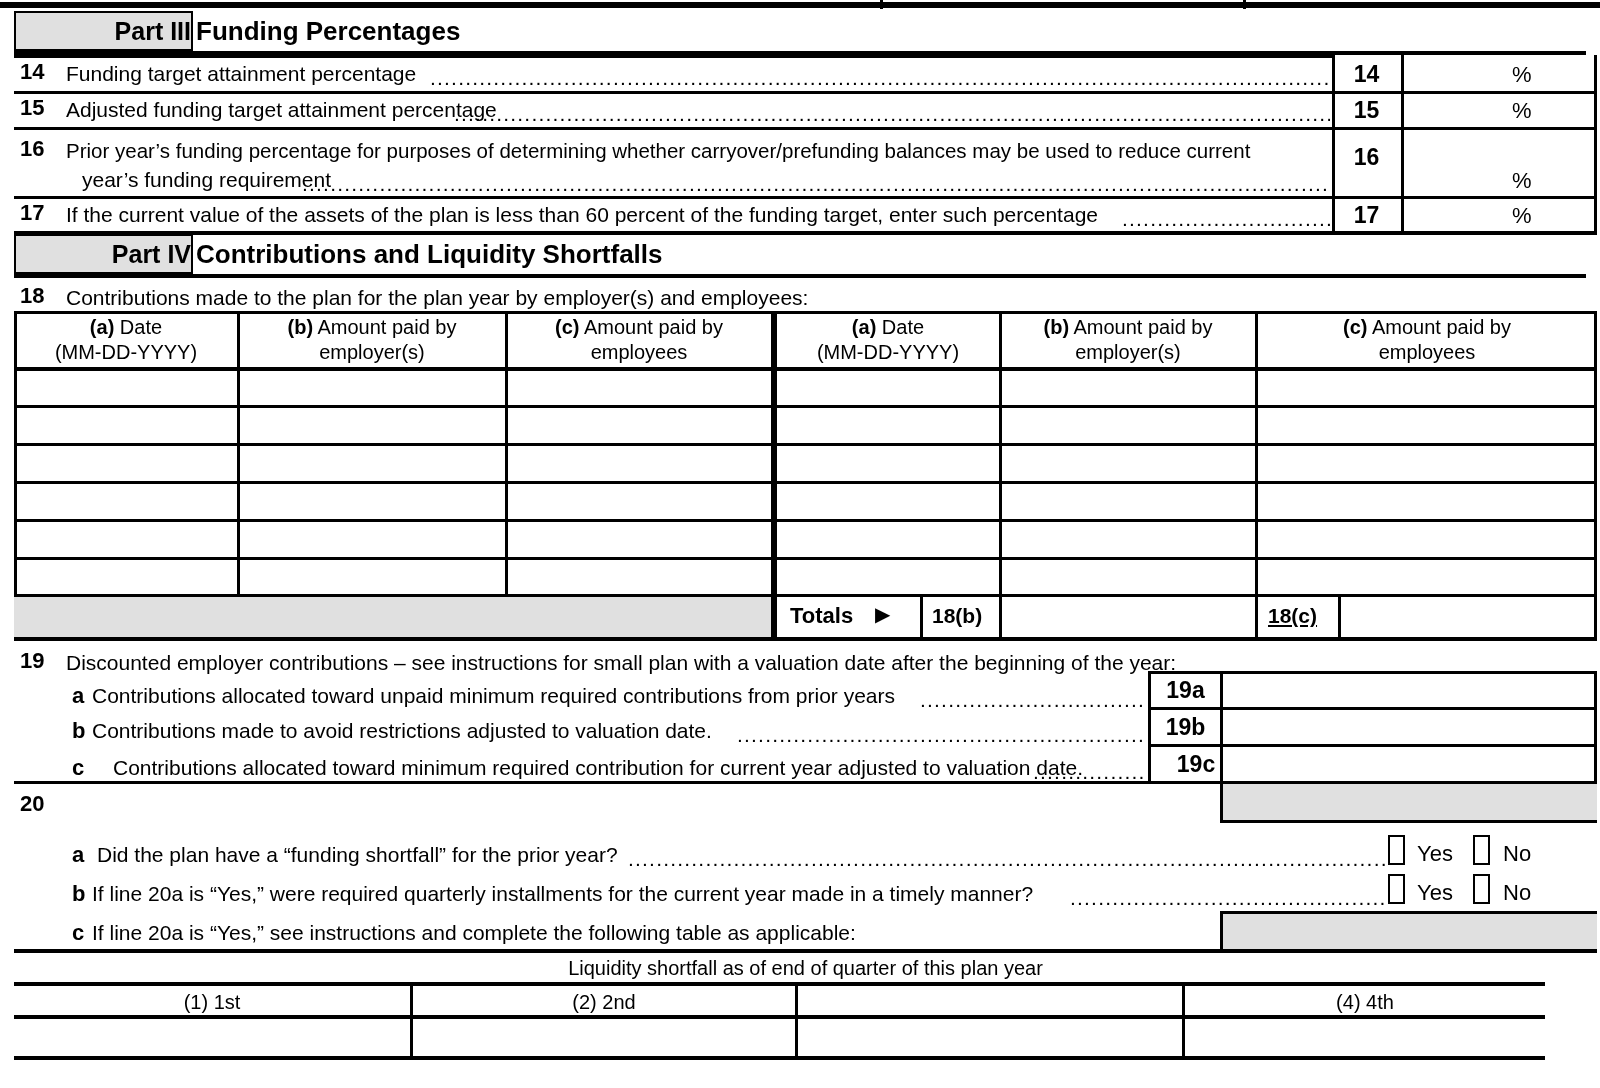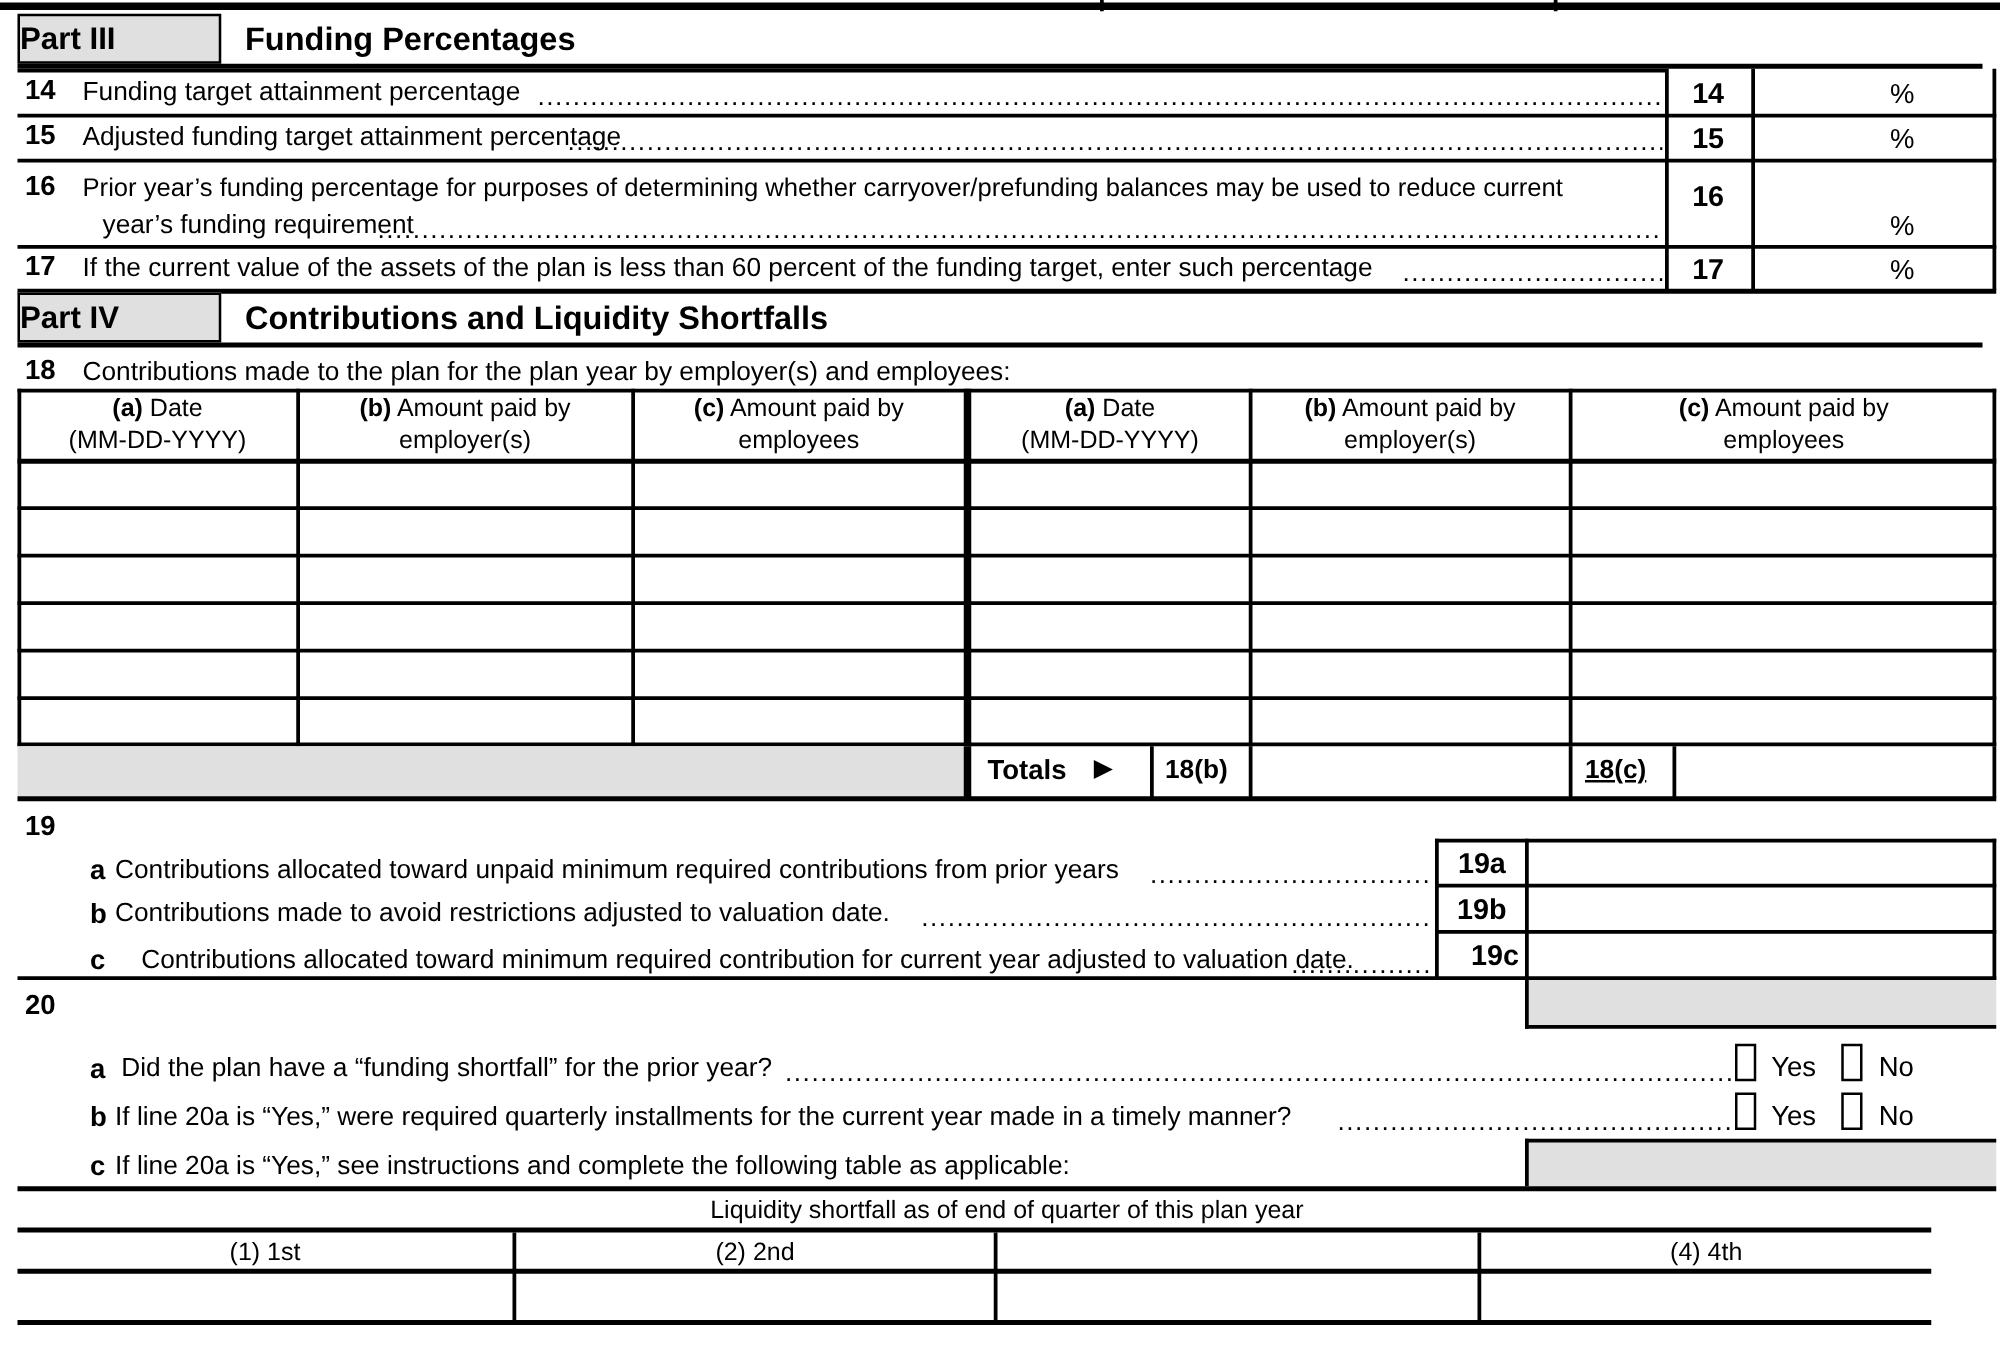--- a/index.html
+++ b/index.html
@@ -18,24 +18,24 @@
   
   .abs { position: absolute; }
   .rule-h { position: absolute; background: #000; }
   .rule-v { position: absolute; background: #000; }
   .shade { position: absolute; background: #e0e0e0; }
 
   
   .part-banner { position: absolute; left: 14px; height: 40px; }
   .part-tab {
     position: absolute; left: 0; top: 0;
-    width: 163px; height: 40px;
+    width: 179px; height: 40px;
     background: #e0e0e0;
     border: 2px solid #000;
-    display: flex; align-items: center; justify-content: flex-start;
+    display: flex; align-items: center; justify-content: flex-end;
   }
   .part-tab span {
     font-size: 25px; font-weight: bold; letter-spacing: 0px;
   }
   .part-title {
     position: absolute; left: 163px; top: 0;
     height: 40px;
     display: flex; align-items: center;
     padding-left: 19px;
   }
@@ -273,20 +273,21 @@
   <div class="rule-v" style="left:1594px; top:597px; width:3px; height:41px;"></div>
 
   <div class="abs" style="left:790px; top:603px; font-size:22px; font-weight:bold;">Totals</div>
   <div class="abs" style="left:875px; top:602px; font-size:20px;">▶</div>
   <div class="abs" style="left:932px; top:604px; font-size:21px; font-weight:bold;">18(b)</div>
   <div class="abs" style="left:1268px; top:604px; font-size:21px; font-weight:bold;text-decoration:underline;">18(c)</div>
   <div class="abs" style="left:1002px; top:599px; width:253px; height:38px;"></div>
   <div class="abs" style="left:1341px; top:599px; width:253px; height:38px;"></div>
 
   <div class="lineno" style="left:20px; top:648px;">19</div>
+  <div class="linetext" style="left:66px; top:651px;">Discounted employer contributions – see instructions for small plan with a valuation date after the beginning of the year:</div>
 
   <div class="subletter" style="left:72px; top:683px;">a</div>
   <div class="linetext" style="left:92px; top:684px;">Contributions allocated toward unpaid minimum required contributions from prior years</div>
   <div class="dots" style="left:920px; top:688px; width:225px;">.....................................</div>
 
   <div class="subletter" style="left:72px; top:718px;">b</div>
   <div class="linetext" style="left:92px; top:719px;">Contributions made to avoid restrictions adjusted to valuation date.</div>
   <div class="dots" style="left:737px; top:723px; width:408px;">.....................................................................</div>
 
   <div class="subletter" style="left:72px; top:755px;">c</div>

